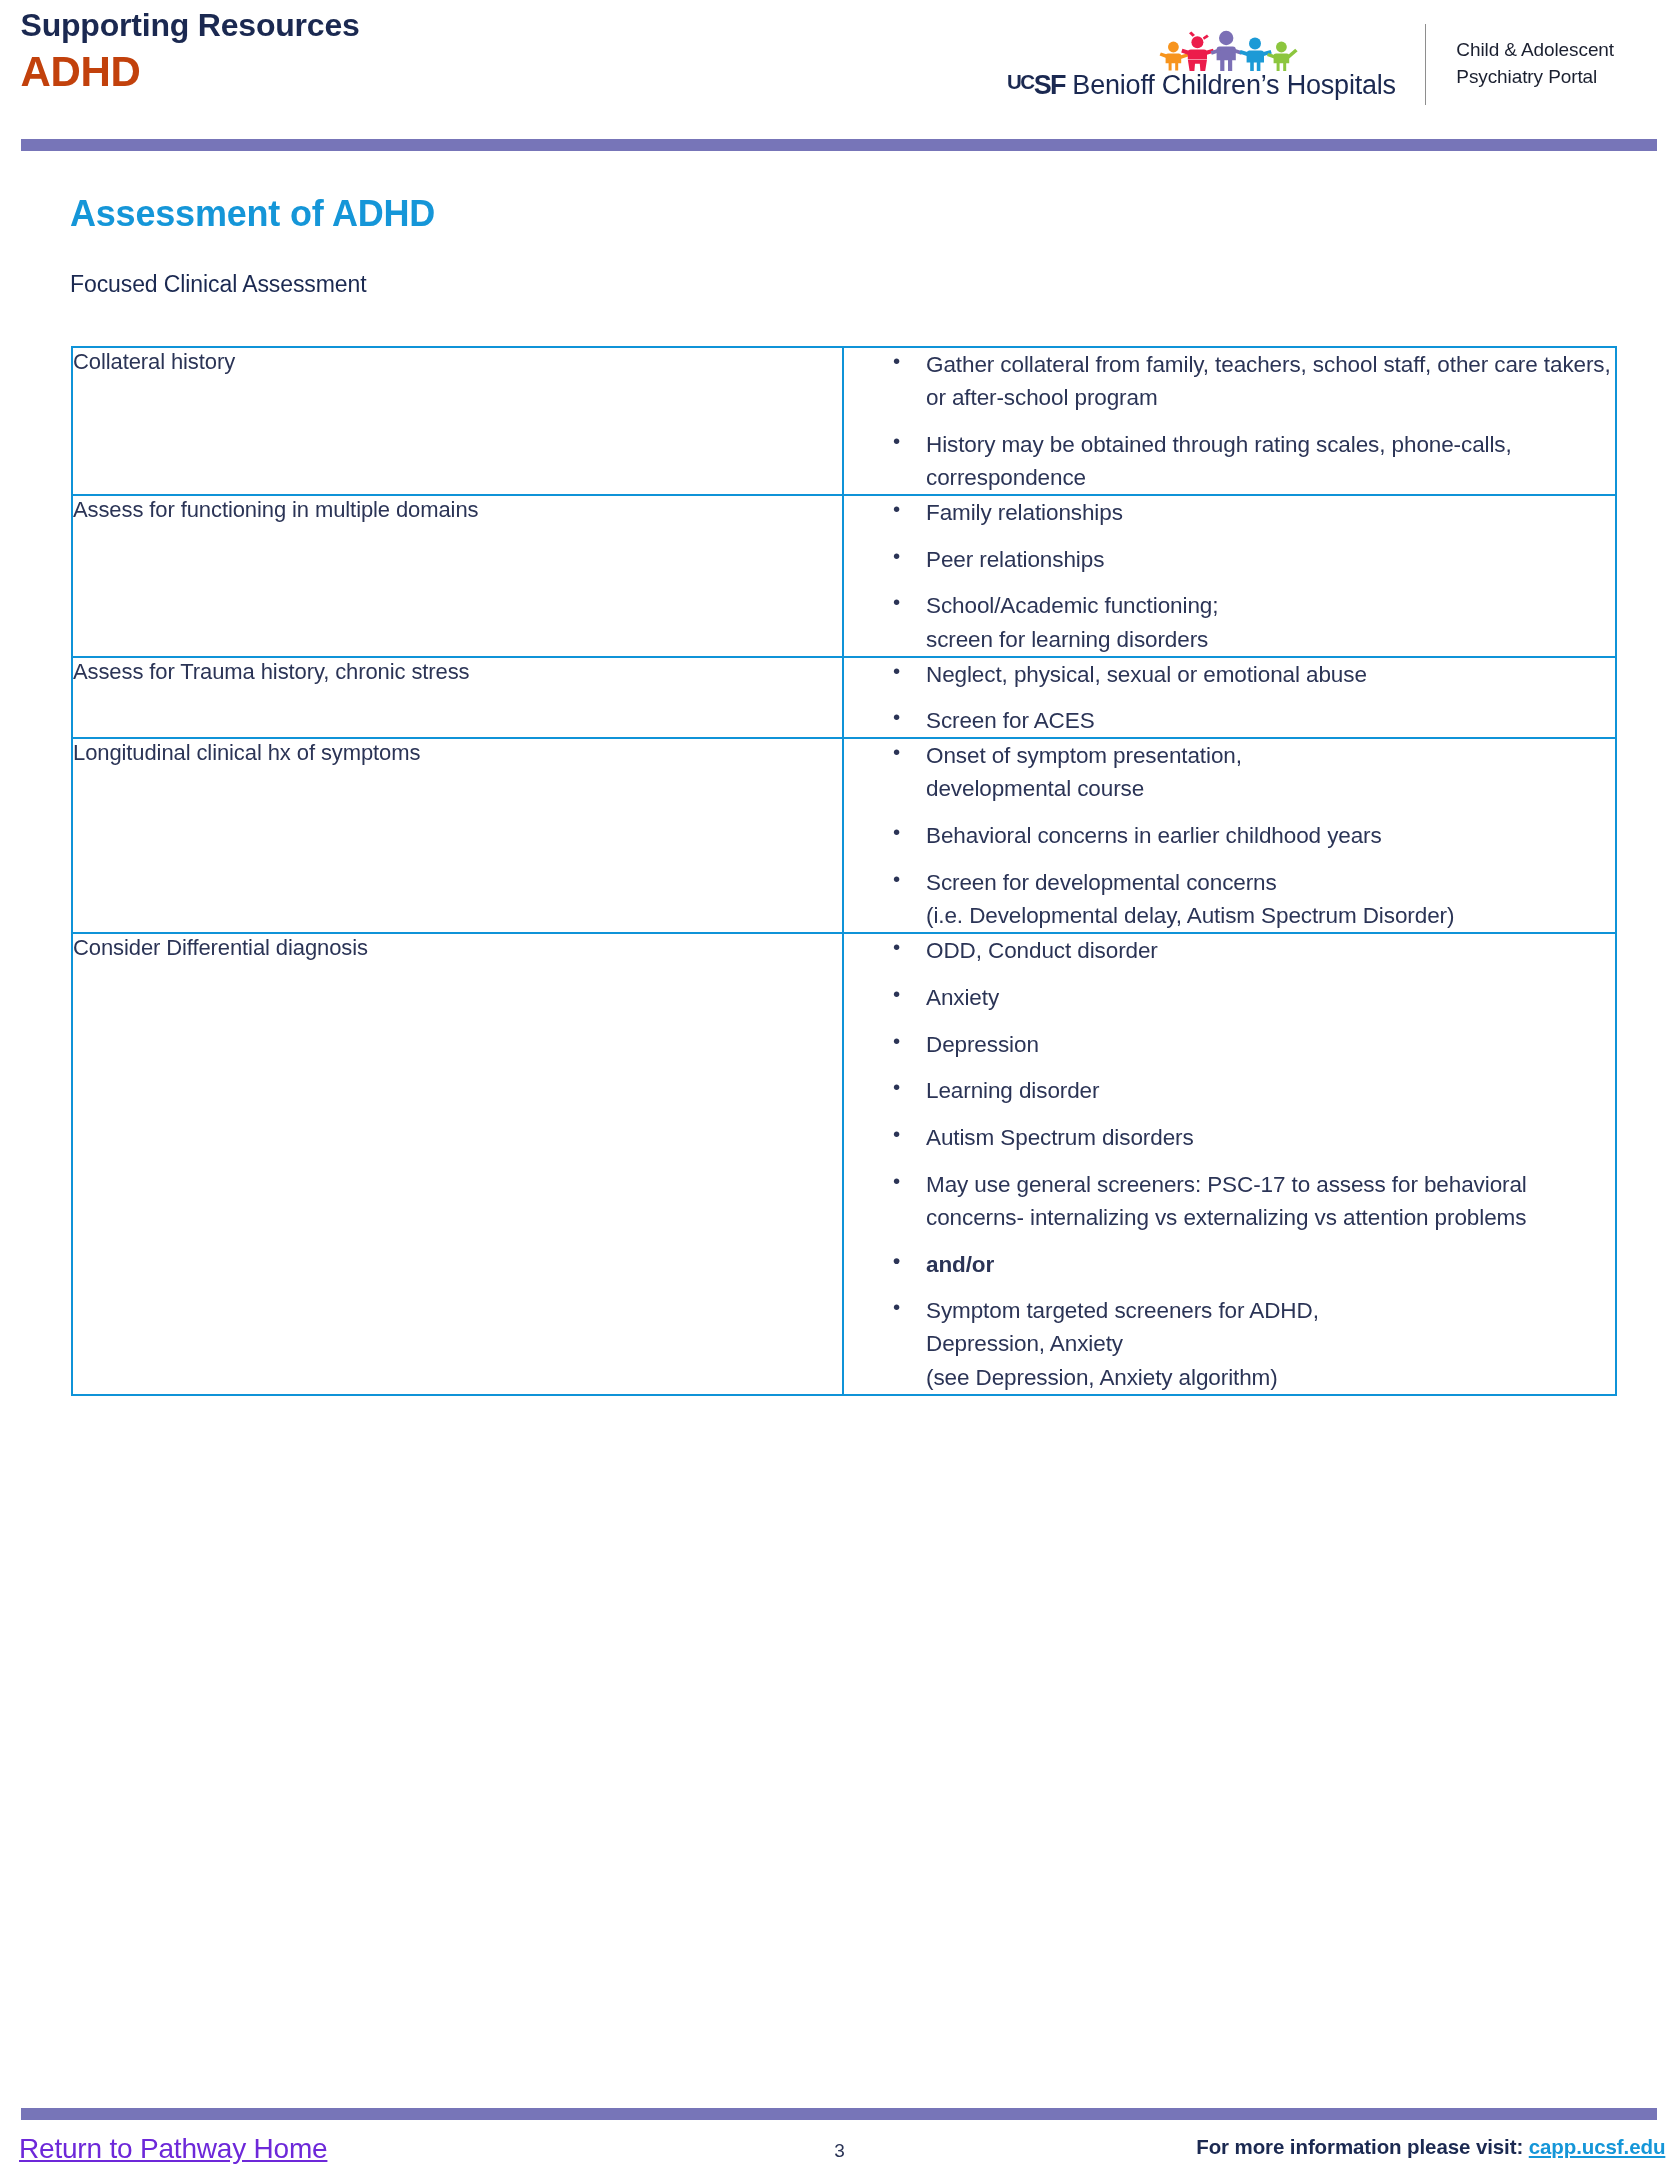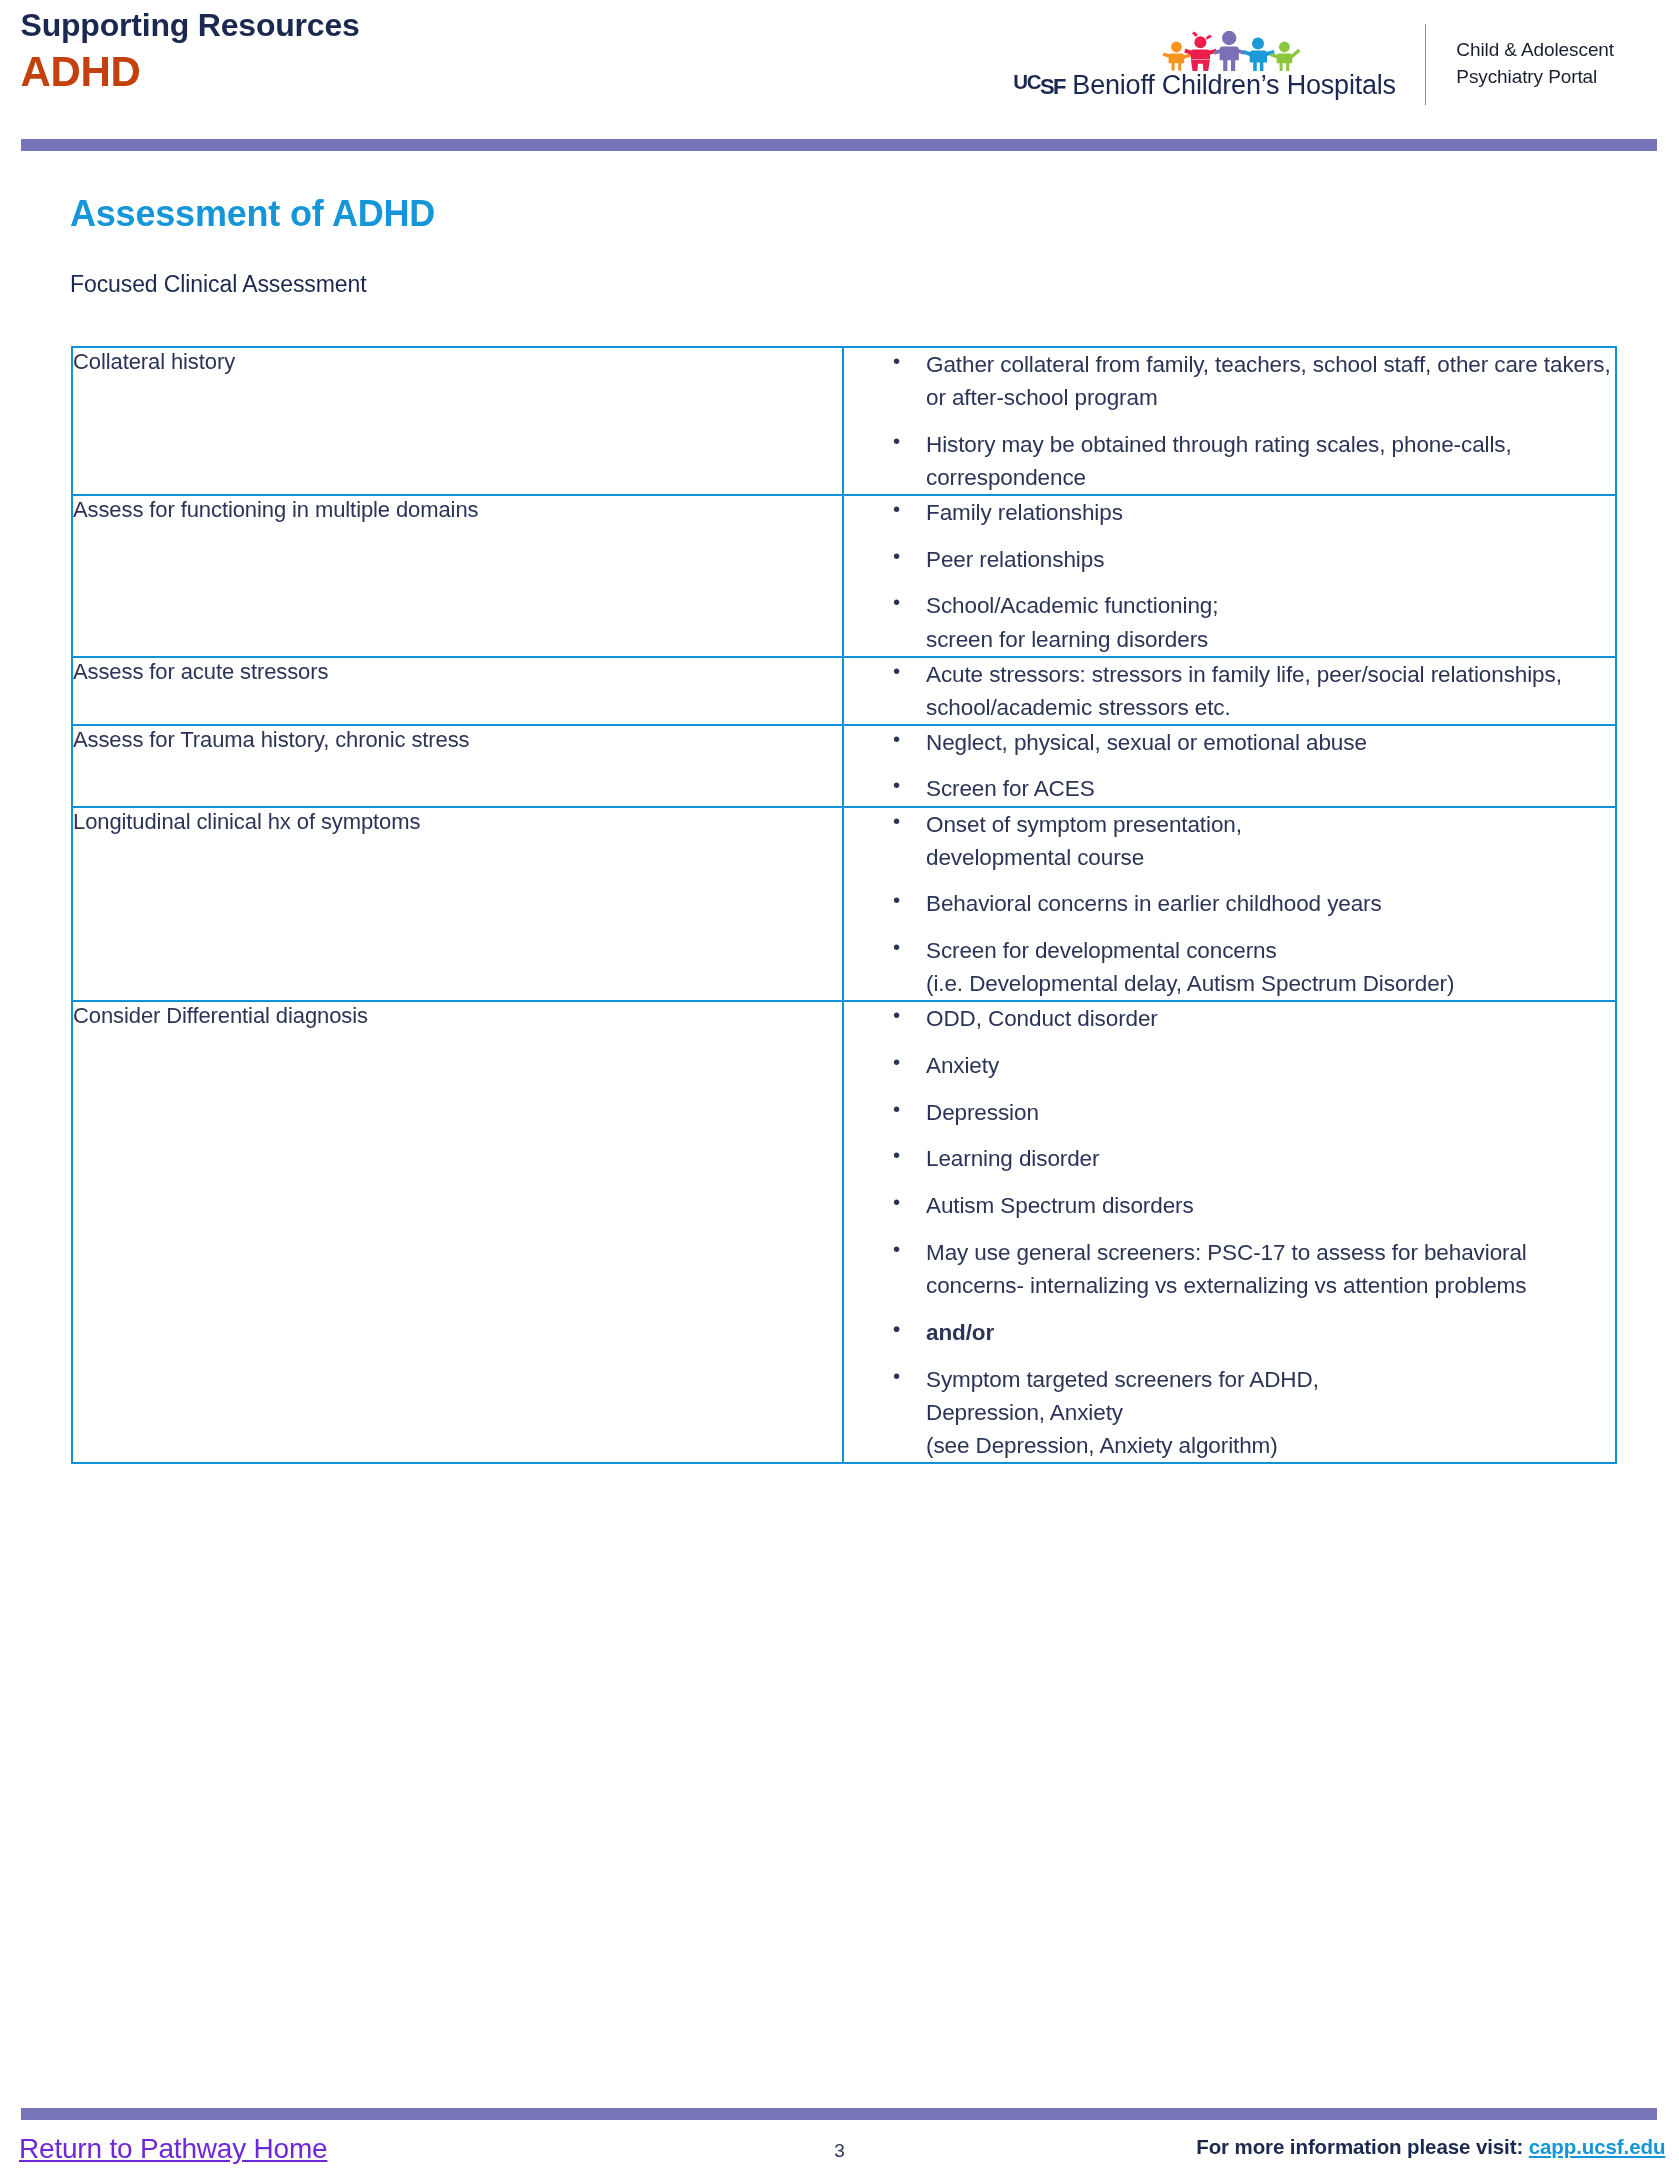--- a/index.html
+++ b/index.html
@@ -69,21 +69,21 @@
   }
   .ucsf-mark {
     font-size: 27px;
     font-weight: bold;
     color: #1b2951;
     letter-spacing: -1.7px;
     position: relative;
     line-height: 1;
   }
   .ucsf-mark .uc { font-size: 20.5px; position: relative; top: -4.8px; letter-spacing: -1.4px;}
-  .ucsf-mark .sf { font-size: 22px; }
+  .ucsf-mark .sf { font-size: 27px; }
   .benioff-text {
     font-size: 27px;
     color: #1b2951;
     margin-left: 7.5px;
     line-height: 1;
     letter-spacing: -0.2px;
   }
   .logo-divider {
     width: 1.4px;
     height: 81px;
@@ -316,28 +316,20 @@
         <td class="row-label">Assess for functioning in multiple domains</td>
         <td class="row-items">
           <ul class="bullets">
             <li>Family relationships</li>
             <li>Peer relationships</li>
             <li>School/Academic functioning;<br>screen for learning disorders</li>
           </ul>
         </td>
       </tr>
       <tr>
-        <td class="row-label">Assess for acute stressors</td>
-        <td class="row-items">
-          <ul class="bullets">
-            <li>Acute stressors: stressors in family life, peer/social relationships, school/academic stressors etc.</li>
-          </ul>
-        </td>
-      </tr>
-      <tr>
         <td class="row-label">Assess for Trauma history, chronic stress</td>
         <td class="row-items">
           <ul class="bullets">
             <li>Neglect, physical, sexual or emotional abuse</li>
             <li>Screen for ACES</li>
           </ul>
         </td>
       </tr>
       <tr>
         <td class="row-label">Longitudinal clinical hx of symptoms</td>

